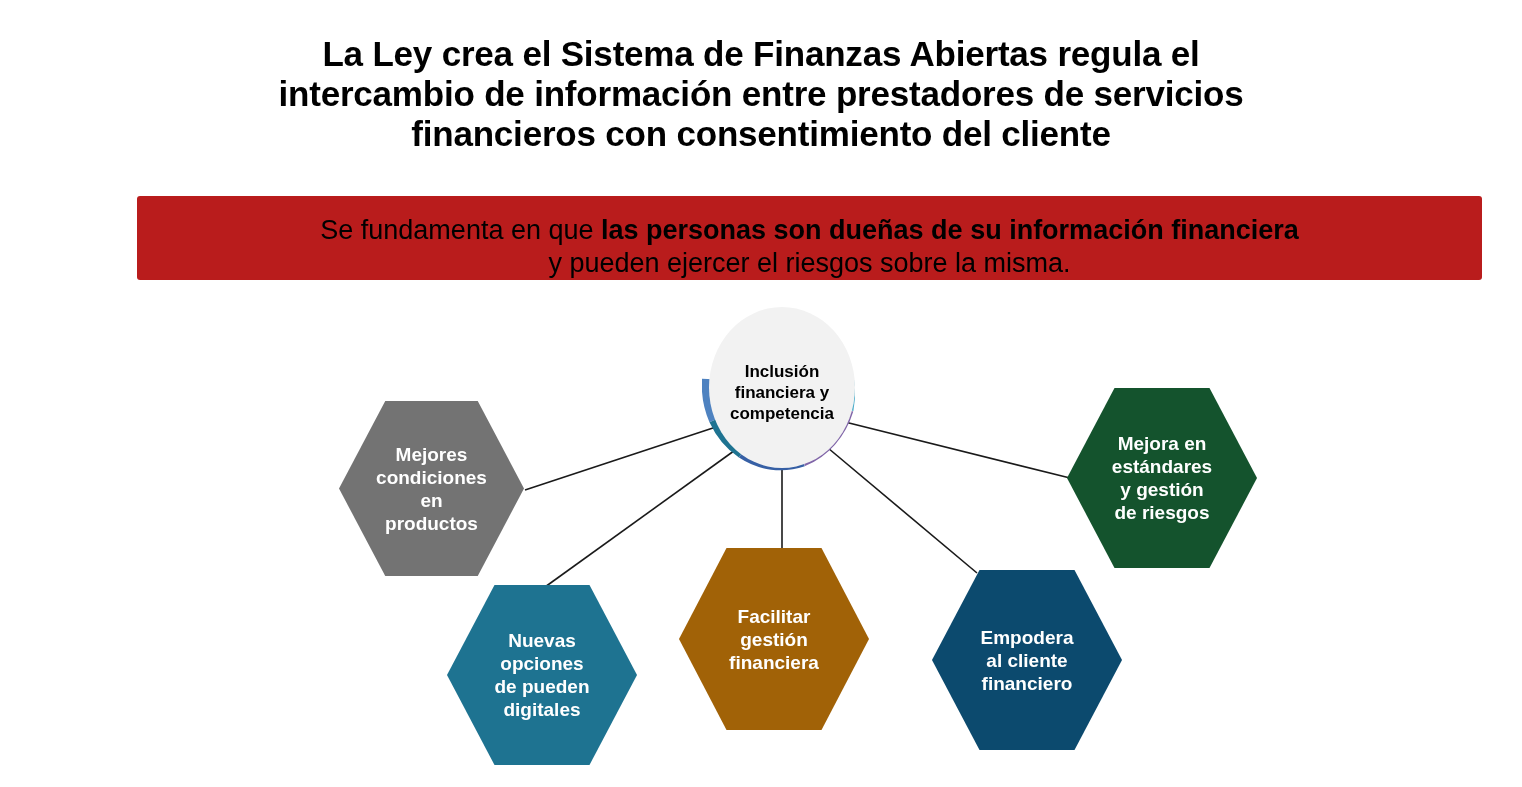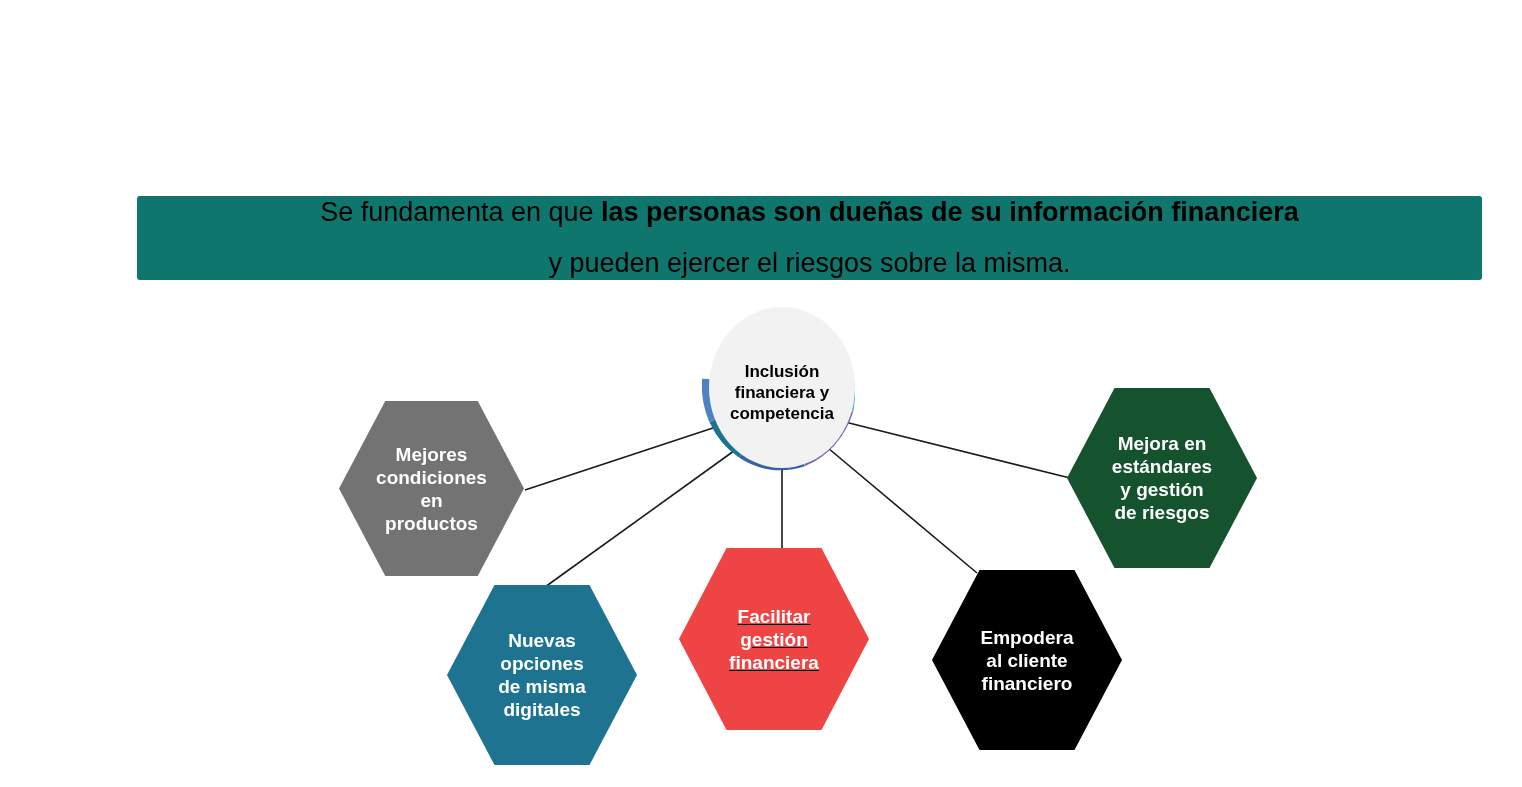--- a/index.html
+++ b/index.html
@@ -42,27 +42,27 @@
     white-space: nowrap;
   }
 
   
   #subtitle-banner {
     position: absolute;
     left: 137px;
     top: 196px;
     width: 1345px;
     height: 84px;
-    background: #0f766e;
+    background: #b91c1c;
     border-radius: 3px;
     box-sizing: border-box;
     display: flex;
     flex-direction: column;
     align-items: center;
-    justify-content: space-between;
+    justify-content: flex-end;
   }
   .subtitle-line {
     font-size: 27px;
     line-height: 33px;
     color: #000000;
     white-space: nowrap;
     text-align: center;
   }
   .subtitle-line b { font-weight: bold; }
 
@@ -130,30 +130,35 @@
     font-weight: bold;
     line-height: 23px;
     text-align: center;
     color: #ffffff;
     white-space: pre-line;
     padding: 0 6px;
   }
 
   #hex-0 { left: 339px; top: 116px; width: 185px; height: 175px; background: #737373; }
   #hex-1 { left: 447px; top: 300px; width: 190px; height: 180px; background: #1e7391; }
-  #hex-2 { left: 679px; top: 263px; width: 190px; height: 182px; background: #ef4444; text-decoration: underline; }
-  #hex-3 { left: 932px; top: 285px; width: 190px; height: 180px; background: #000000; align-items: center; }
+  #hex-2 { left: 679px; top: 263px; width: 190px; height: 182px; background: #a16207; }
+  #hex-3 { left: 932px; top: 285px; width: 190px; height: 180px; background: #0c4a6e; align-items: center; }
   #hex-4 { left: 1067px; top: 103px; width: 190px; height: 180px; background: #4baccа; }
   #hex-4 { background: #14532d; }
 </style>
 </head>
 <body>
 
 <div id="slide">
 
+  <div id="title-block">
+    <div class="title-line">La Ley crea el Sistema de Finanzas Abiertas regula el</div>
+    <div class="title-line">intercambio de información entre prestadores de servicios</div>
+    <div class="title-line">financieros con consentimiento del cliente</div>
+  </div>
 
   <div id="subtitle-banner">
     <div class="subtitle-line"><span>Se fundamenta en que </span><b>las personas son dueñas de su información financiera</b></div>
     <div class="subtitle-line">y pueden ejercer el riesgos sobre la misma.</div>
   </div>
 
   <div id="diagram">
 
     <svg id="links-svg" viewBox="0 0 1522 497">
 
@@ -185,21 +190,21 @@
     <div class="hex" id="hex-0">
       <div class="hex-label">Mejores
 condiciones
 en
 productos</div>
     </div>
 
     <div class="hex" id="hex-1">
       <div class="hex-label">Nuevas
 opciones
-de misma
+de pueden
 digitales</div>
     </div>
 
     <div class="hex" id="hex-2">
       <div class="hex-label">Facilitar
 gestión
 financiera</div>
     </div>
 
     <div class="hex" id="hex-3">

